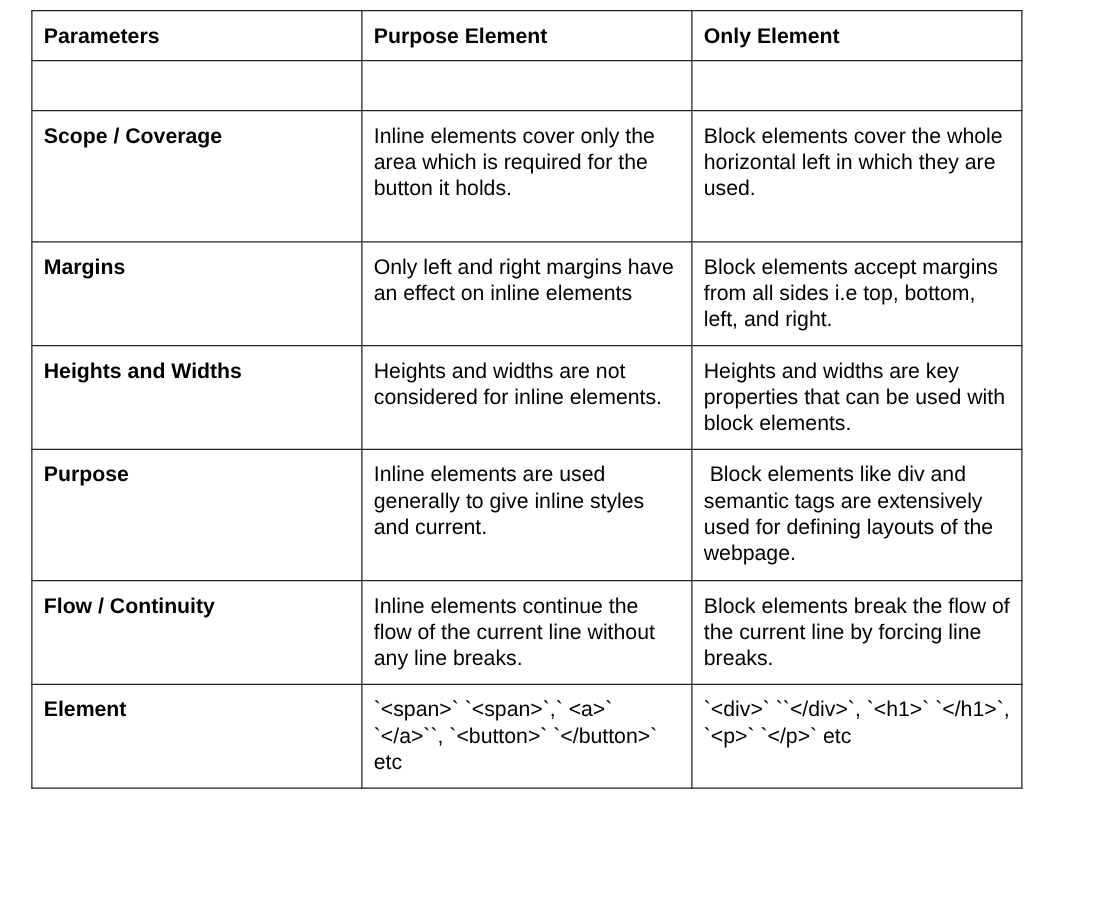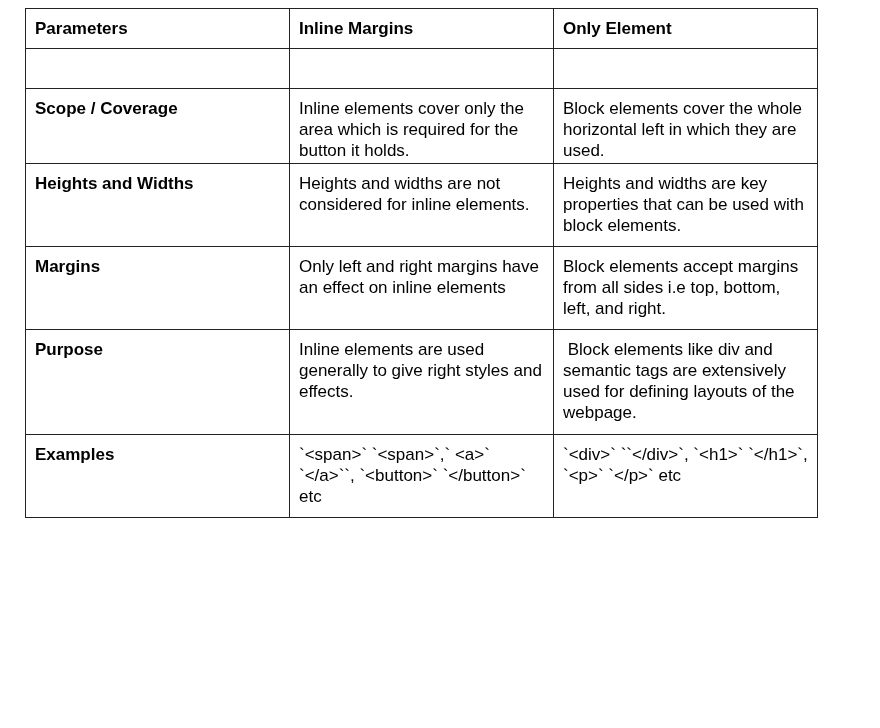--- a/index.html
+++ b/index.html
@@ -30,47 +30,52 @@
 
 <table class="cmp">
   <colgroup>
       <col class="c1">
       <col class="c2">
       <col class="c3">
     </colgroup>
   <tbody>
       <tr class="hdr" style="height:40px">
     <td>Parameters</td>
-    <td>Inline Margins</td>
+    <td>Purpose Element</td>
     <td>Only Element</td>
   </tr>
   <tr style="height:40px">
     <td class="param"></td>
     <td></td>
     <td></td>
   </tr>
-  <tr style="height:75px">
+  <tr style="height:105px">
     <td class="param">Scope / Coverage</td>
     <td>Inline elements cover only the area which is required for the button it holds.</td>
     <td>Block elements cover the whole horizontal left in which they are used.</td>
+  </tr>
+  <tr style="height:83px">
+    <td class="param">Margins</td>
+    <td>Only left and right margins have an effect on inline elements</td>
+    <td>Block elements accept margins from all sides i.e top, bottom, left, and right.</td>
   </tr>
   <tr style="height:83px">
     <td class="param">Heights and Widths</td>
     <td>Heights and widths are not considered for inline elements.</td>
     <td>Heights and widths are key properties that can be used with block elements.</td>
   </tr>
-  <tr style="height:83px">
-    <td class="param">Margins</td>
-    <td>Only left and right margins have an effect on inline elements</td>
-    <td>Block elements accept margins from all sides i.e top, bottom, left, and right.</td>
-  </tr>
   <tr style="height:105px">
     <td class="param">Purpose</td>
-    <td>Inline elements are used generally to give right styles and effects.</td>
+    <td>Inline elements are used generally to give inline styles and current.</td>
     <td style="white-space:pre-wrap"> Block elements like div and semantic tags are extensively used for defining layouts of the webpage.</td>
   </tr>
   <tr style="height:83px">
-    <td class="param">Examples</td>
+    <td class="param">Flow / Continuity</td>
+    <td>Inline elements continue the flow of the current line without any line breaks.</td>
+    <td>Block elements break the flow of the current line by forcing line breaks.</td>
+  </tr>
+  <tr style="height:83px">
+    <td class="param">Element</td>
     <td>`&lt;span&gt;` `&lt;span&gt;`,` &lt;a&gt;` `&lt;/a&gt;``, `&lt;button&gt;` `&lt;/button&gt;` etc</td>
     <td>`&lt;div&gt;` ``&lt;/div&gt;`, `&lt;h1&gt;` `&lt;/h1&gt;`, `&lt;p&gt;` `&lt;/p&gt;` etc</td>
   </tr>
 </tbody>
   </table>
 
 </body></html>

